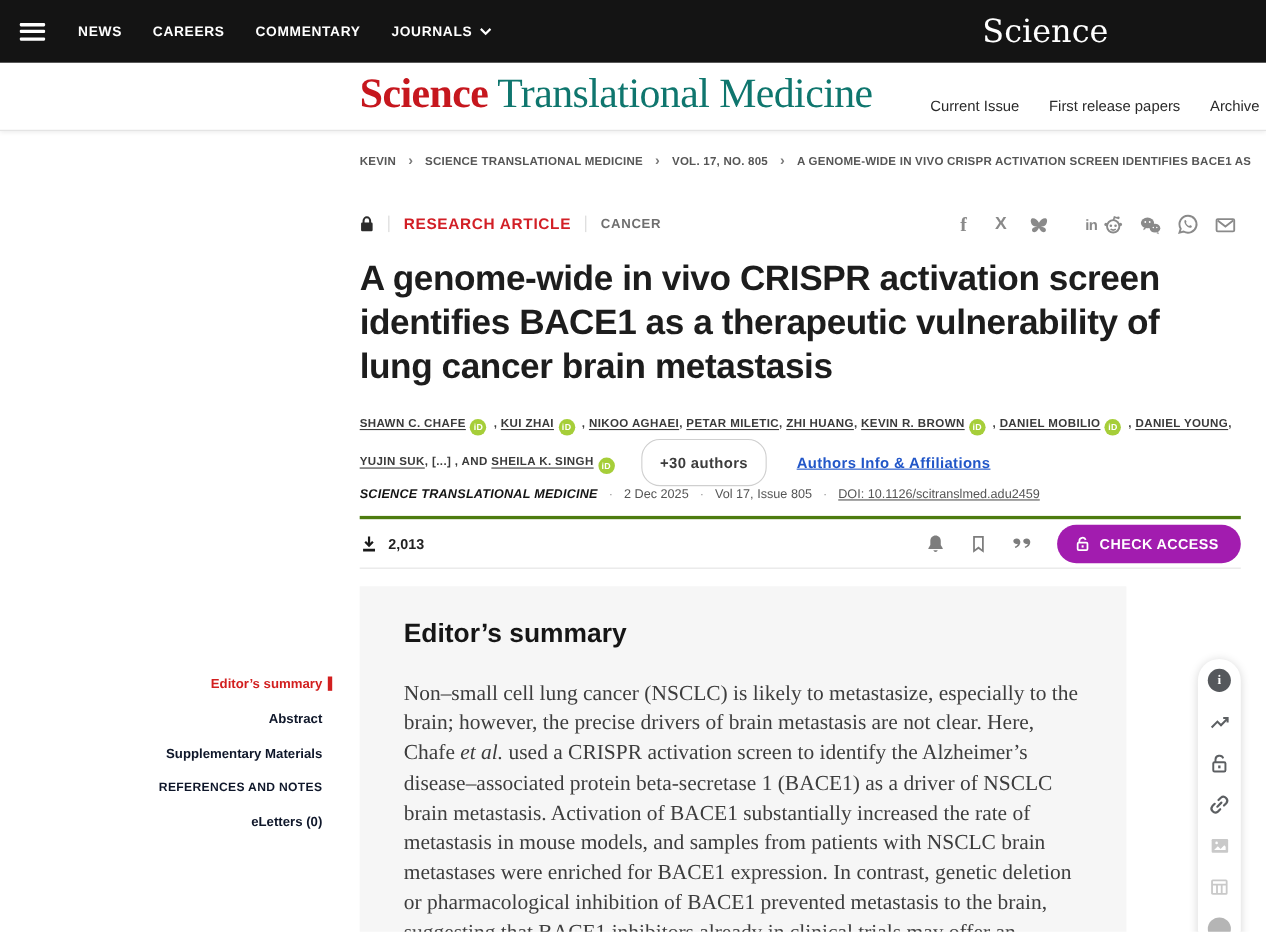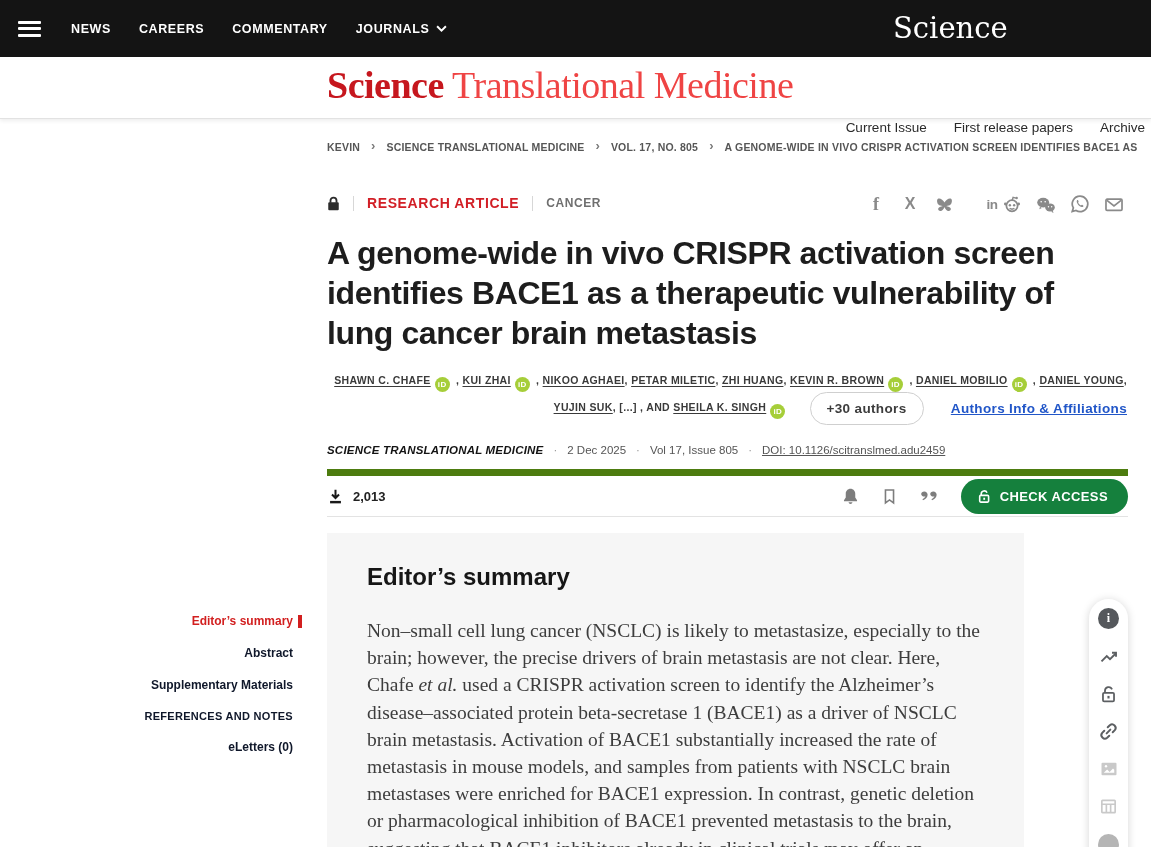--- a/index.html
+++ b/index.html
@@ -18,23 +18,23 @@
   .science-logo { position:absolute; left:893px; top:50%; transform:translateY(-52%);
     color:#fff; font-family:"DejaVu Serif", serif; font-size:29px; cursor:pointer; }
 
   
   .masthead { position:absolute; top:57px; left:0; width:1151px; height:62px;
     background:#fff; border-bottom:1px solid #e2e2e2;
     box-shadow:0 2px 4px rgba(0,0,0,.07); z-index:15; }
   .journal-logo { position:absolute; left:327px; top:6px; font-family:"Liberation Serif", serif;
     font-size:38px; letter-spacing:-.5px; white-space:nowrap; cursor:pointer; }
   .jl-red { color:#c6171e; font-weight:bold; }
-  .jl-black { color:#ef4444; }
+  .jl-black { color:#0f766e; }
   .masthead-links { position:absolute; right:6px; top:0; height:78px;
-    display:flex; align-items:flex-end; gap:27px; }
+    display:flex; align-items:center; gap:27px; }
   .mh-link { font-size:13.5px; color:#2a2a2a; cursor:pointer; }
 
   
   .breadcrumb { position:absolute; left:327px; top:139px; width:810px;
     display:flex; align-items:center; gap:11px; white-space:nowrap; overflow:hidden; }
   .bc-item { font-size:10.5px; font-weight:bold; color:#565656; letter-spacing:.2px; cursor:pointer; }
   .bc-sep { color:#7a7a7a; font-size:13px; font-weight:bold; transform:translateY(-1px); }
 
   
   .meta-row { position:absolute; left:327px; top:195px; display:flex; align-items:center; gap:13px; }
@@ -49,21 +49,21 @@
   .share-icon .glyph-f { font-family:"Liberation Serif", serif; font-weight:bold; font-size:18px; }
   .share-icon .glyph-x { font-weight:bold; font-size:16px; }
   .share-icon .glyph-in { font-weight:bold; font-size:13.5px; letter-spacing:-.5px;margin-left:28px; }
 
   
   .article-title { position:absolute; left:327px; top:233px; width:795px;
     font-size:32px; line-height:40px; font-weight:bold; color:#1d1d1d; letter-spacing:-.4px; }
 
   
   .authors-wrap { position:absolute; left:327px; top:372px; width:800px;
-    font-size:10.5px; font-weight:bold; color:#3a3a3a; letter-spacing:.35px; line-height:17px;text-align:right; }
+    font-size:10.5px; font-weight:bold; color:#3a3a3a; letter-spacing:.35px; line-height:27px; }
   .author-name { text-decoration:underline; text-underline-offset:2px; cursor:pointer; }
   .author-name.plain { text-decoration:none; cursor:default; }
   .author-sep { text-decoration:none; }
   .orcid-badge { display:inline-flex; width:15px; height:15px; border-radius:50%;
     background:#a6ce39; color:#fff; font-size:8px; font-weight:bold; align-items:center;
     justify-content:center; vertical-align:-3px; margin:0 3px 0 4px; cursor:pointer; }
   .authors-pill { display:inline-block; border:1.5px solid #cfcfcf; border-radius:17px;
     padding:7px 16px; font-size:13.5px; font-weight:bold; color:#3c3c3c; background:#fff;
     margin-left:18px; vertical-align:middle; cursor:pointer; }
   .authors-link { margin-left:24px; font-size:13.5px; font-weight:bold; color:#2156c8;
@@ -72,27 +72,27 @@
   
   .pub-info { position:absolute; left:327px; top:444px; display:flex; align-items:center;
     gap:10px; font-size:11.5px; color:#555; white-space:nowrap; }
   .pub-journal { font-family:"Liberation Sans", sans-serif; font-weight:bold;
     font-style:italic; color:#141414; letter-spacing:.2px; }
   .pub-dot { color:#999; }
   .pub-doi { text-decoration:underline; cursor:pointer; }
 
   
   .metrics-row { position:absolute; left:327px; top:469px; width:801px; height:48px;
-    border-top:7px solid #4d7c0f; border-bottom:1px solid #e3e3e3;
+    border-top:3px solid #4d7c0f; border-bottom:1px solid #e3e3e3;
     display:flex; align-items:center; justify-content:space-between; }
   .dl-group { display:flex; align-items:center; gap:9px; color:#1a1a1a; cursor:pointer; }
   .dl-count { font-size:13px; font-weight:bold; color:#222; }
   .action-group { display:flex; align-items:center; gap:21px; color:#7d7d7d; }
   .action-icon { display:flex; align-items:center; justify-content:center; cursor:pointer; }
-  .check-access { display:flex; align-items:center; gap:9px; background:#15803d;
+  .check-access { display:flex; align-items:center; gap:9px; background:#a21caf;
     color:#fff; font-size:13px; font-weight:bold; letter-spacing:.4px;
     padding:10px 20px 10px 16px; border-radius:20px; border:none; cursor:pointer; }
 
   
   .summary-box { position:absolute; left:327px; top:533px; width:697px; height:320px;
     background:#f6f6f6; padding:30px 40px 0 40px; }
   .summary-heading { font-size:24px; font-weight:bold; color:#161616; }
   .summary-text { margin-top:26px; width:620px; font-family:"Liberation Serif", serif;
     font-size:19.5px; line-height:27.2px; color:#3d3d3d; }
 

